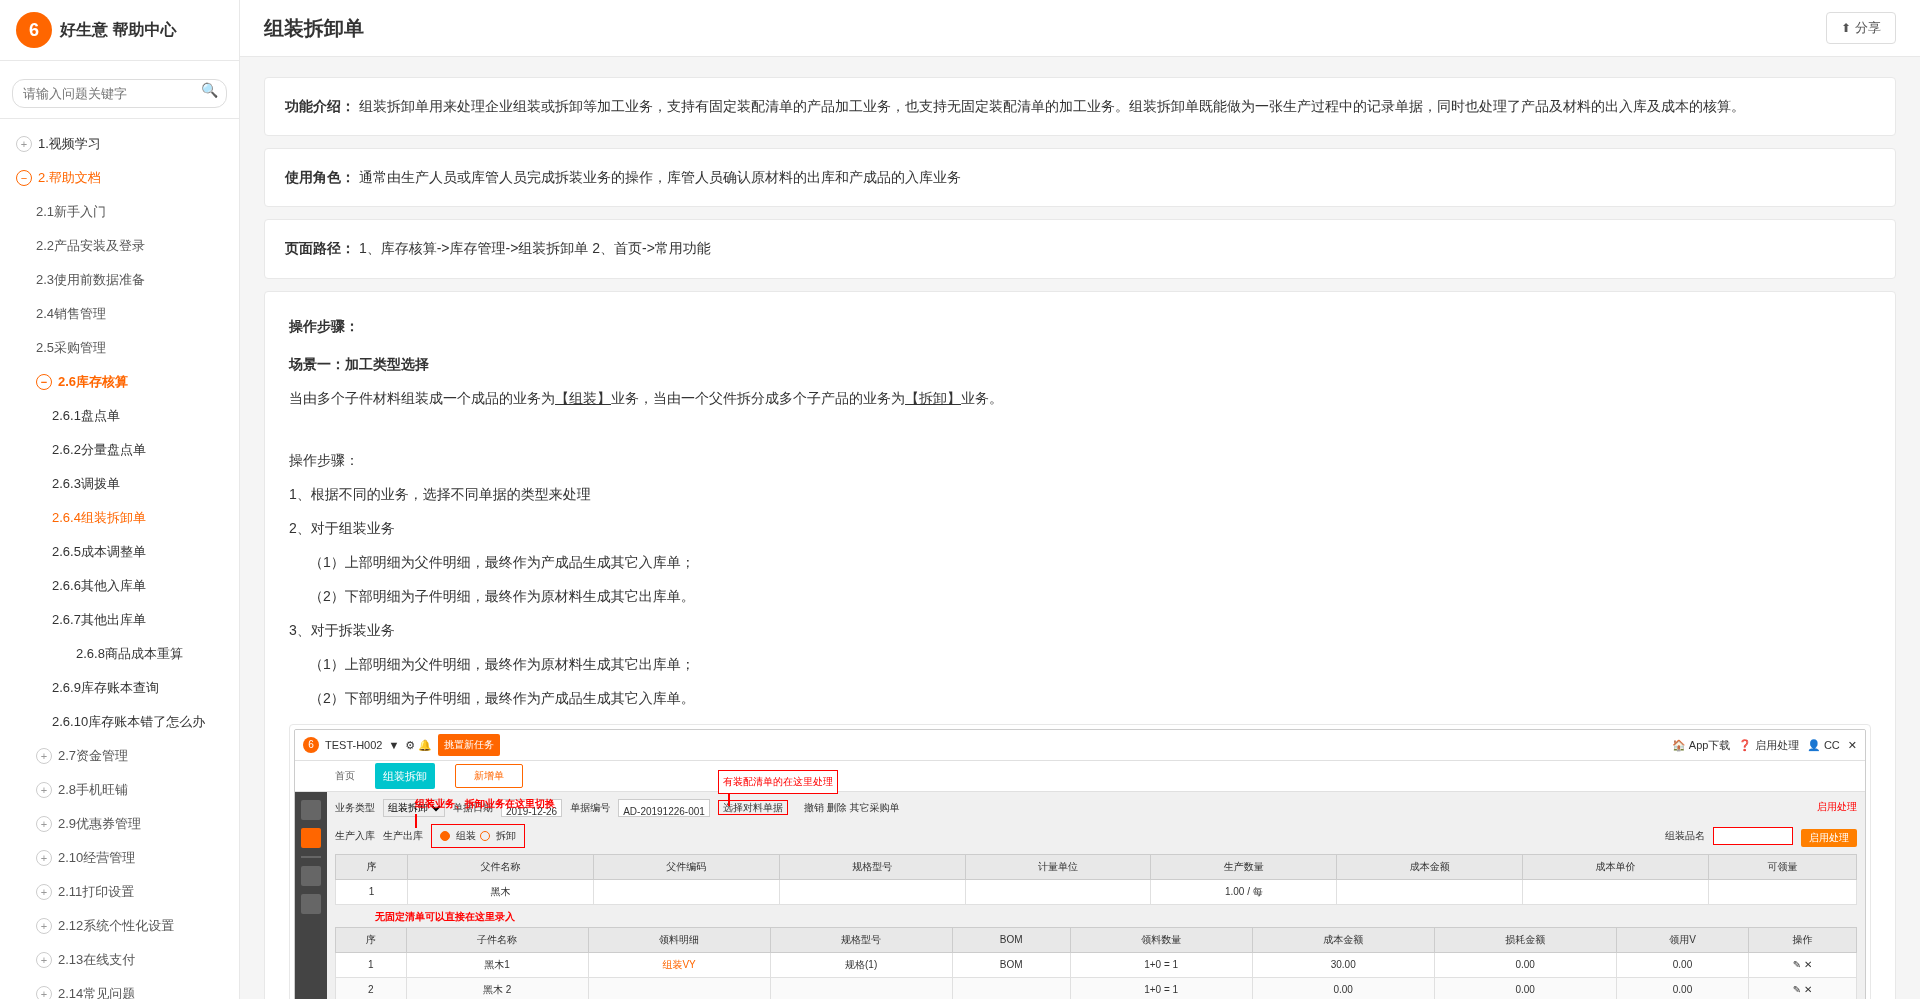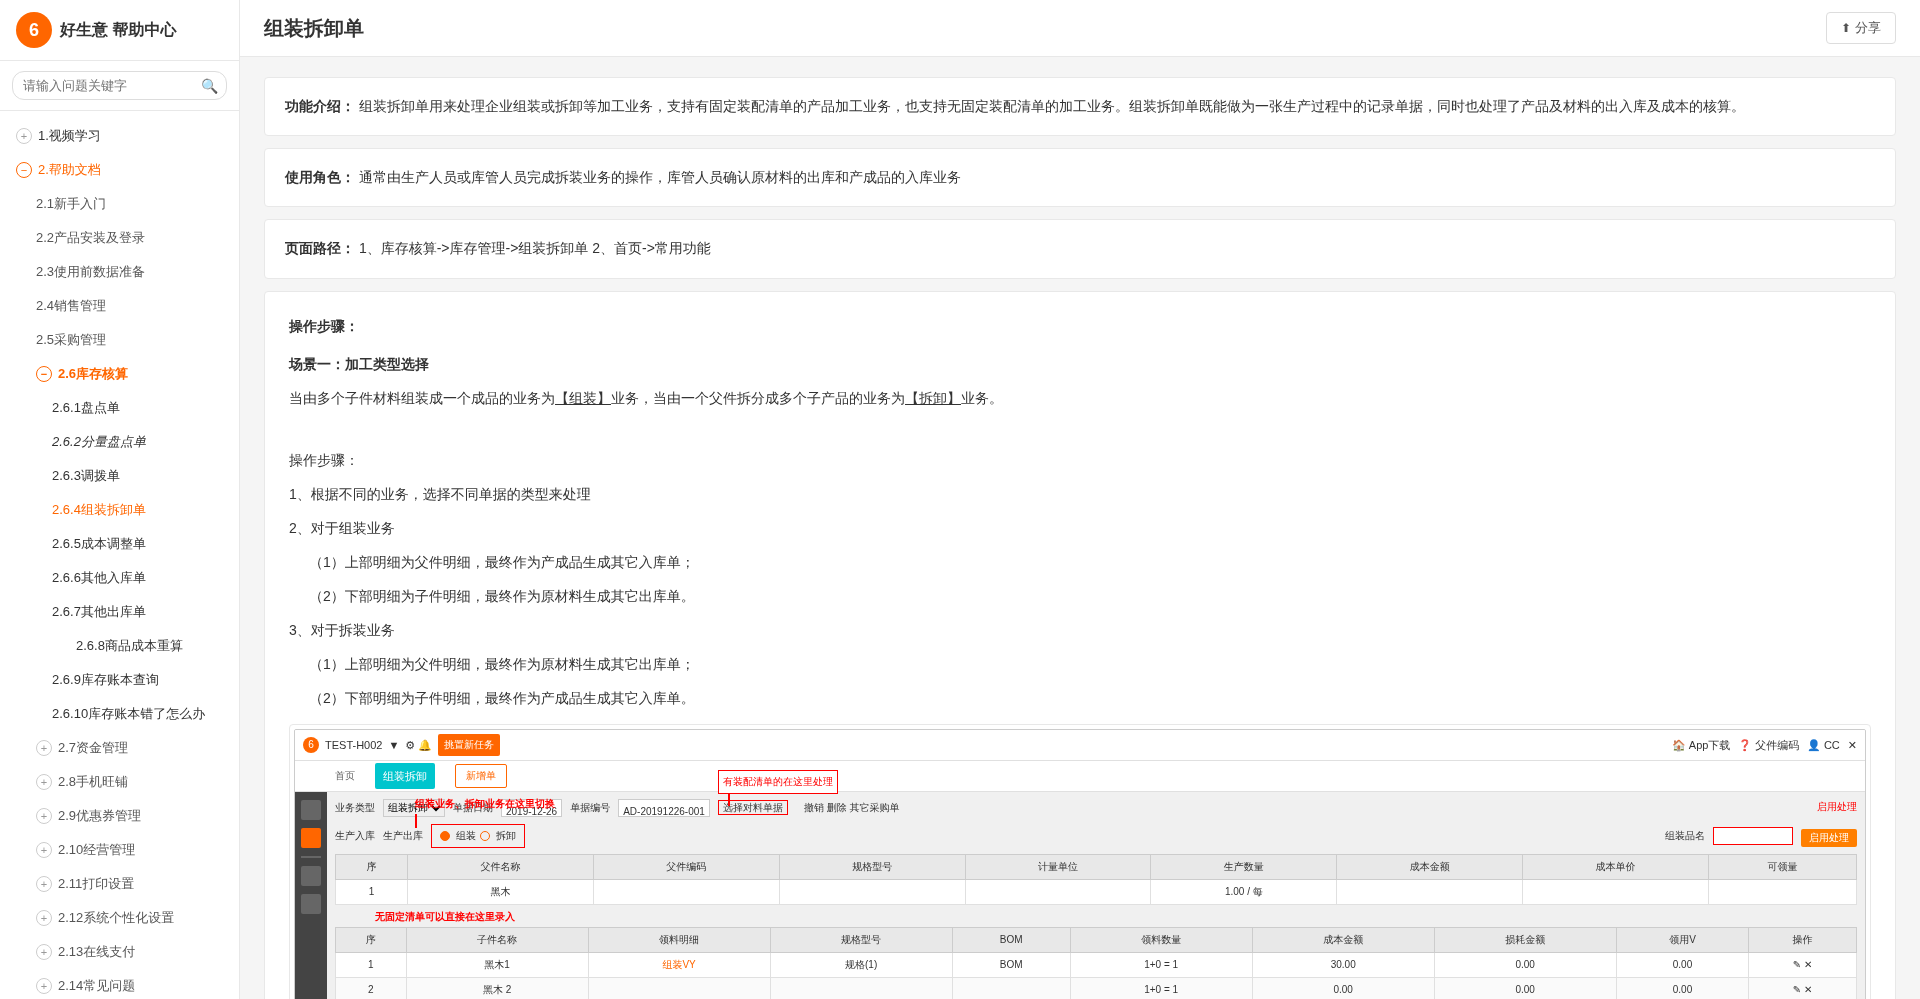--- a/index.html
+++ b/index.html
@@ -53,20 +53,21 @@
     }
 
     .search-bar input {
       width: 100%;
       padding: 6px 30px 6px 10px;
       border: 1px solid #ddd;
       border-radius: 12px;
       font-size: 13px;
       outline: none;
       color: #999;
+      margin-top: 8px;
     }
 
     .search-icon-btn {
       position: absolute;
       right: 20px;
       top: 50%;
       transform: translateY(-50%);
       background: none;
       border: none;
       cursor: pointer;
@@ -336,21 +337,21 @@
     </div>
 
     <div class="nav-item level2 active-parent" style="color:#f60;">
       <span class="minus-icon">−</span>
       <span>2.6库存核算</span>
     </div>
 
     <div class="nav-item" style="padding-left:52px;font-size:13px;">
       <span>2.6.1盘点单</span>
     </div>
-    <div class="nav-item" style="padding-left:52px;font-size:13px;font-style:italic;">
+    <div class="nav-item" style="padding-left:52px;font-size:13px;">
       <span>2.6.2分量盘点单</span>
     </div>
     <div class="nav-item" style="padding-left:52px;font-size:13px;">
       <span>2.6.3调拨单</span>
     </div>
     <div class="nav-item selected" style="padding-left:52px;font-size:13px;color:#f60;">
       <span>2.6.4组装拆卸单</span>
     </div>
     <div class="nav-item" style="padding-left:52px;font-size:13px;">
       <span>2.6.5成本调整单</span>
@@ -454,30 +455,30 @@
           <div class="mock-titlebar">
             <div style="display:flex;align-items:center;gap:6px;">
               <span style="background:#f60;color:#fff;width:16px;height:16px;border-radius:50%;display:inline-flex;align-items:center;justify-content:center;font-size:10px;">6</span>
               <span>TEST-H002</span>
               <span>▼</span>
               <span style="display:inline-flex;align-items:center;gap:2px;">⚙ 🔔</span>
               <span style="background:#f60;color:#fff;padding:1px 6px;border-radius:2px;font-size:10px;">挑置新任务</span>
             </div>
             <div style="display:flex;align-items:center;gap:8px;">
               <span>🏠 App下载</span>
-              <span>❓ 父件编码</span>
+              <span>❓ 启用处理</span>
               <span>👤 CC</span>
               <span>✕</span>
             </div>
           </div>
 
           <div style="display:flex;background:#fff;padding:2px 40px;border-bottom:1px solid #e0e0e0;gap:20px;align-items:center;">
             <span style="font-size:10px;color:#666;">首页</span>
             <span class="mock-tab-active">组装拆卸</span>
-            <span style="font-size:10px;color:#f60;border:1px solid #f60;padding:1px 10px;border-radius:2px;">新增单</span>
+            <span style="font-size:10px;color:#f60;border:1px solid #f60;padding:1px 18px;border-radius:2px;">新增单</span>
           </div>
 
           <div style="display:flex;">
 
             <div style="width:32px;background:#444;min-height:260px;display:flex;flex-direction:column;align-items:center;padding-top:8px;gap:8px;">
               <div style="width:20px;height:20px;background:#666;border-radius:2px;"></div>
               <div style="width:20px;height:20px;background:#f60;border-radius:2px;"></div>
               <div style="width:20px;height:2px;background:#666;"></div>
               <div style="width:20px;height:20px;background:#666;border-radius:2px;"></div>
               <div style="width:20px;height:20px;background:#666;border-radius:2px;"></div>

